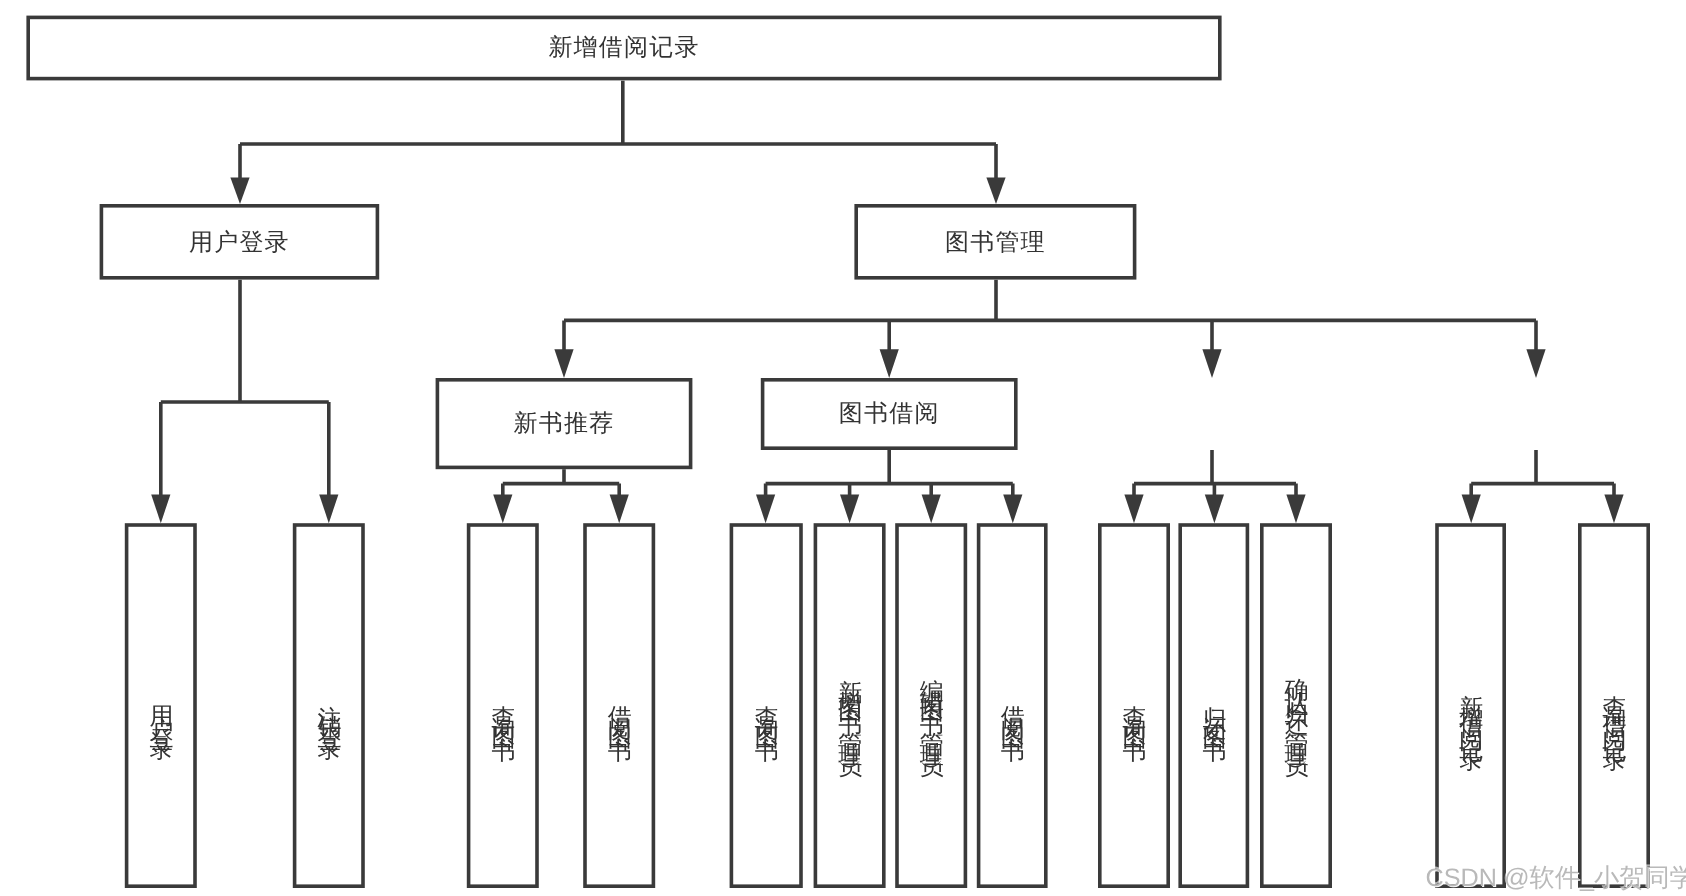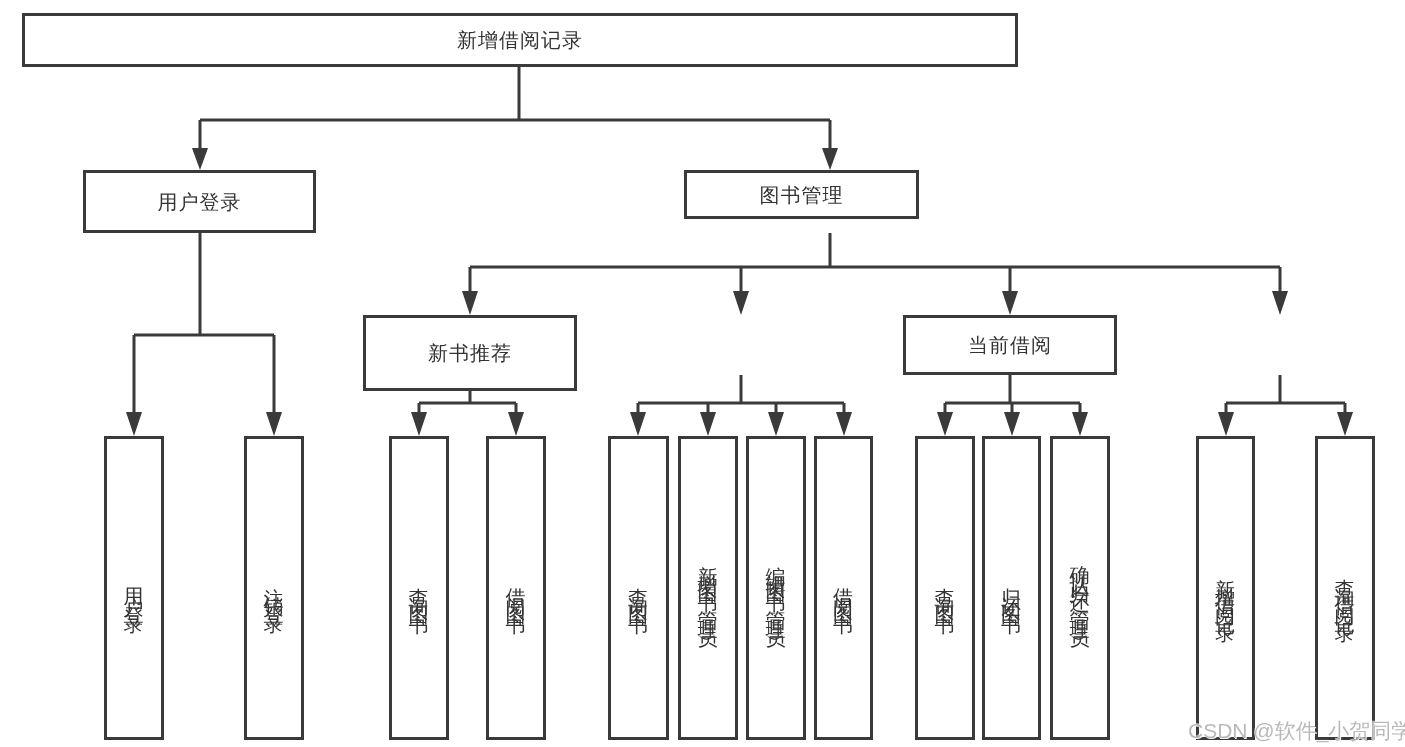--- a/index.html
+++ b/index.html
@@ -79,24 +79,24 @@
     <path class="head" d="M1072 412 L1088 412 L1080 436 Z"></path>
 
     <path class="line" d="M1280 375 V403 M1226 403 H1345 M1226 403 V414 M1345 403 V414"></path>
     <path class="head" d="M1218 412 L1234 412 L1226 436 Z"></path>
     <path class="head" d="M1337 412 L1353 412 L1345 436 Z"></path>
   </svg>
 
   <div class="node h" style="left:22px;top:13px;width:996px;height:54px">新增借阅记录</div>
 
   <div class="node h" style="left:83px;top:170px;width:233px;height:63px">用户登录</div>
-  <div class="node h" style="left:684px;top:170px;width:235px;height:49px">图书管理</div>
+  <div class="node h" style="left:712px;top:170px;width:235px;height:63px">图书管理</div>
 
   <div class="node h" style="left:363px;top:315px;width:214px;height:76px">新书推荐</div>
-  <div class="node h" style="left:903px;top:315px;width:214px;height:60px">当前借阅</div>
+  <div class="node h" style="left:634px;top:315px;width:214px;height:60px">图书借阅</div>
 
   <div class="node v" style="left:104px;top:436px;width:60px;height:304px">用户登录</div>
   <div class="node v" style="left:244px;top:436px;width:60px;height:304px">注销登录</div>
 
   <div class="node v" style="left:389px;top:436px;width:60px;height:304px">查询图书</div>
   <div class="node v" style="left:486px;top:436px;width:60px;height:304px">借阅图书</div>
 
   <div class="node v" style="left:608px;top:436px;width:61px;height:304px">查询图书</div>
   <div class="node v" style="left:678px;top:436px;width:60px;height:304px">新增图书（管理员）</div>
   <div class="node v" style="left:746px;top:436px;width:60px;height:304px">编辑图书（管理员）</div>

